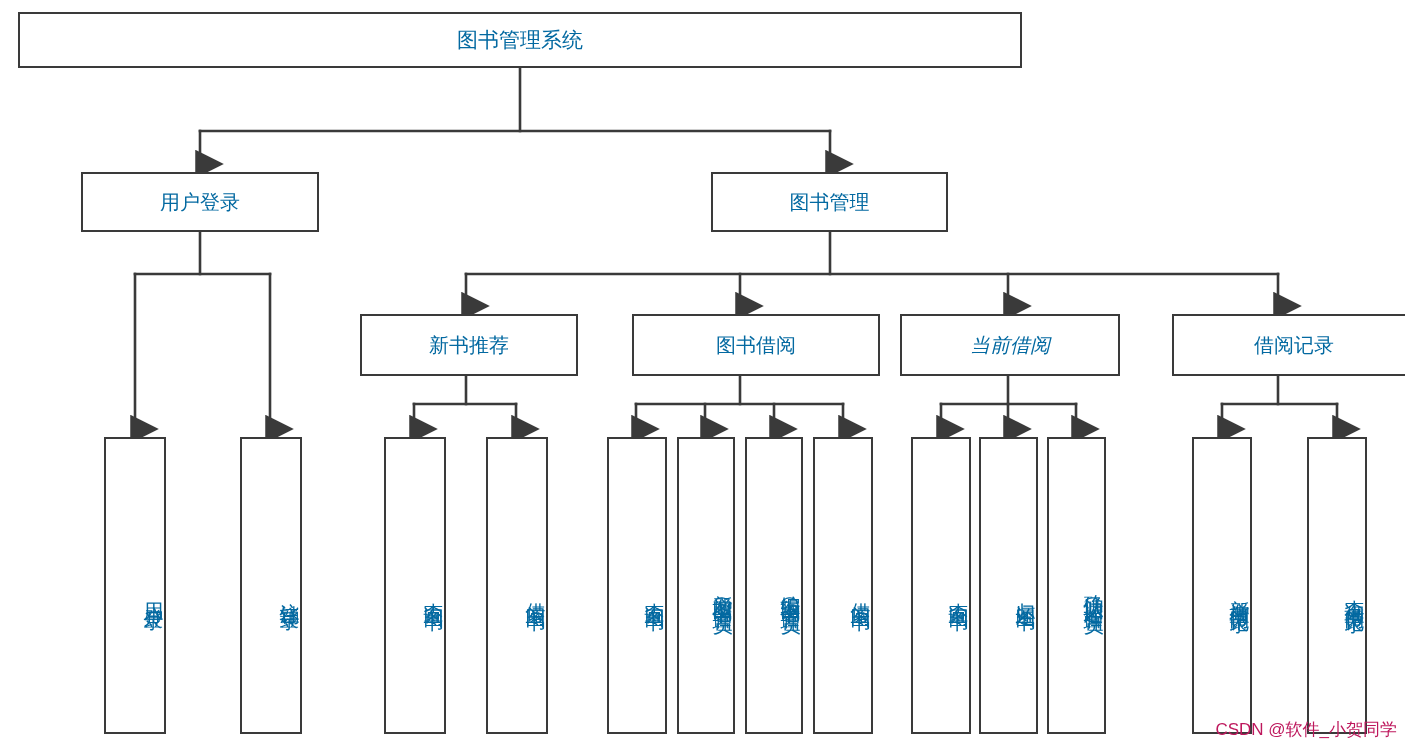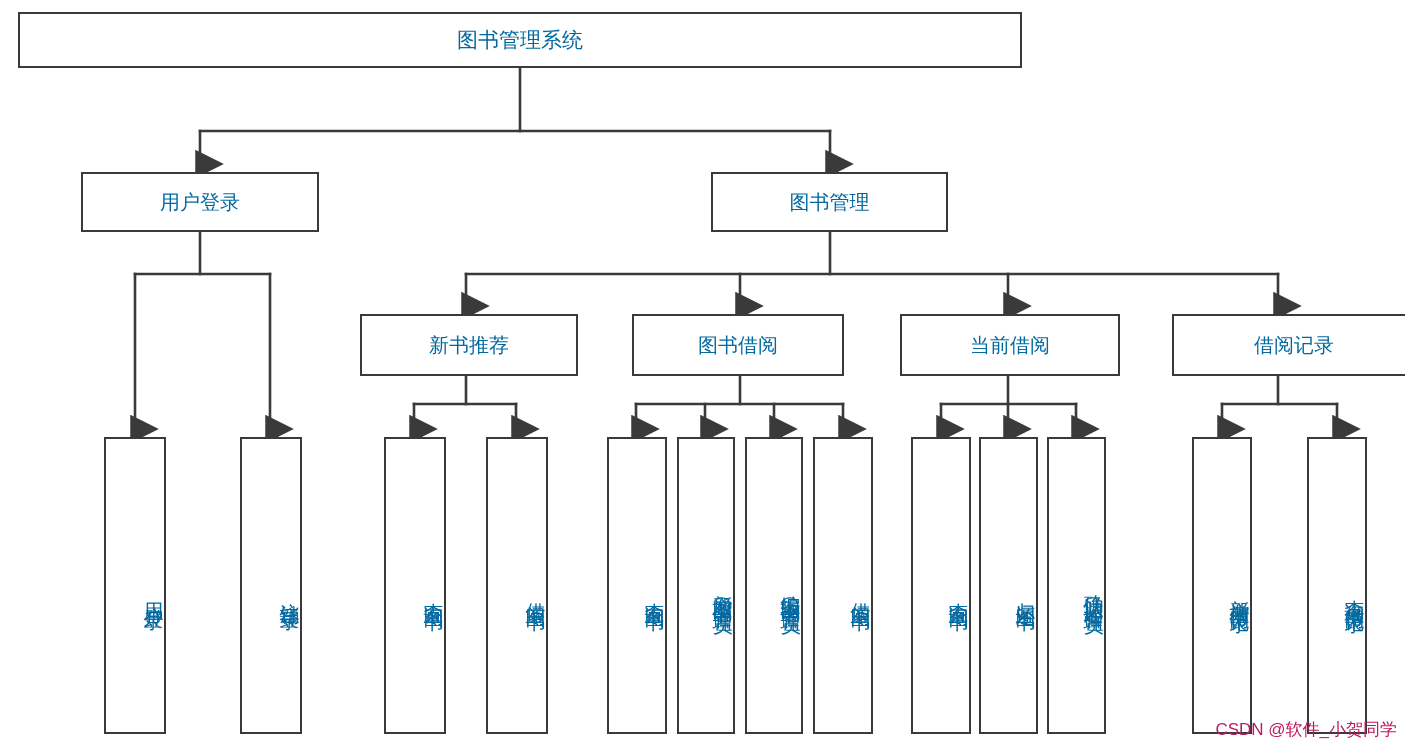--- a/index.html
+++ b/index.html
@@ -124,25 +124,25 @@
   </div>
 
   <div class="node lvl1" style="left:711px;top:172px;width:237px;height:60px;">
     <span>图书管理</span>
   </div>
 
   <div class="node lvl2" style="left:360px;top:314px;width:218px;height:62px;">
     <span>新书推荐</span>
   </div>
 
-  <div class="node lvl2" style="left:632px;top:314px;width:212px;height:62px;">
+  <div class="node lvl2" style="left:632px;top:314px;width:248px;height:62px;">
     <span>图书借阅</span>
   </div>
 
-  <div class="node lvl2" style="left:900px;top:314px;width:220px;height:62px;">
+  <div class="node lvl2" style="left:900px;top:314px;width:220px;height:62px;font-style:italic;">
     <span>当前借阅</span>
   </div>
 
   <div class="node lvl2" style="left:1172px;top:314px;width:244px;height:62px;">
     <span>借阅记录</span>
   </div>
 
   <div class="node leaf" style="left:104px;top:437px;width:62px;height:297px;">
     <span class="leaf-text">用户登录</span>
   </div>

